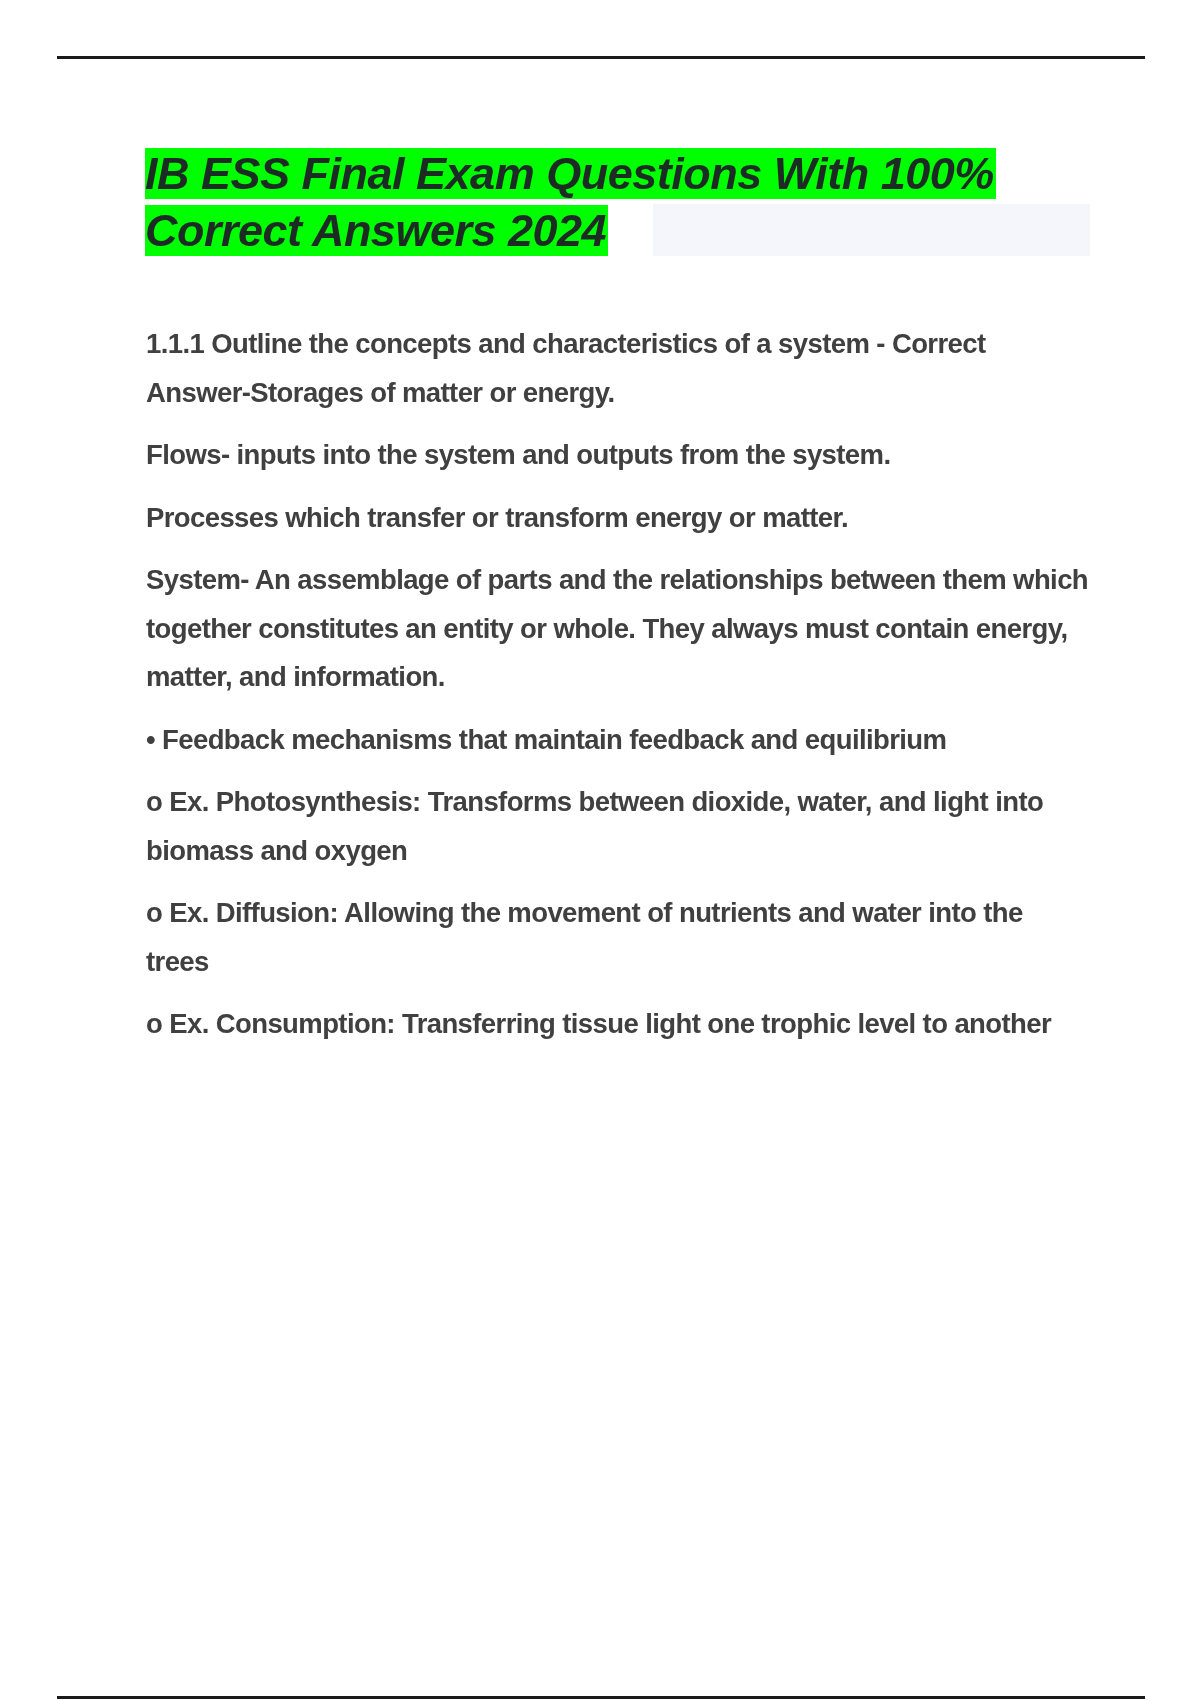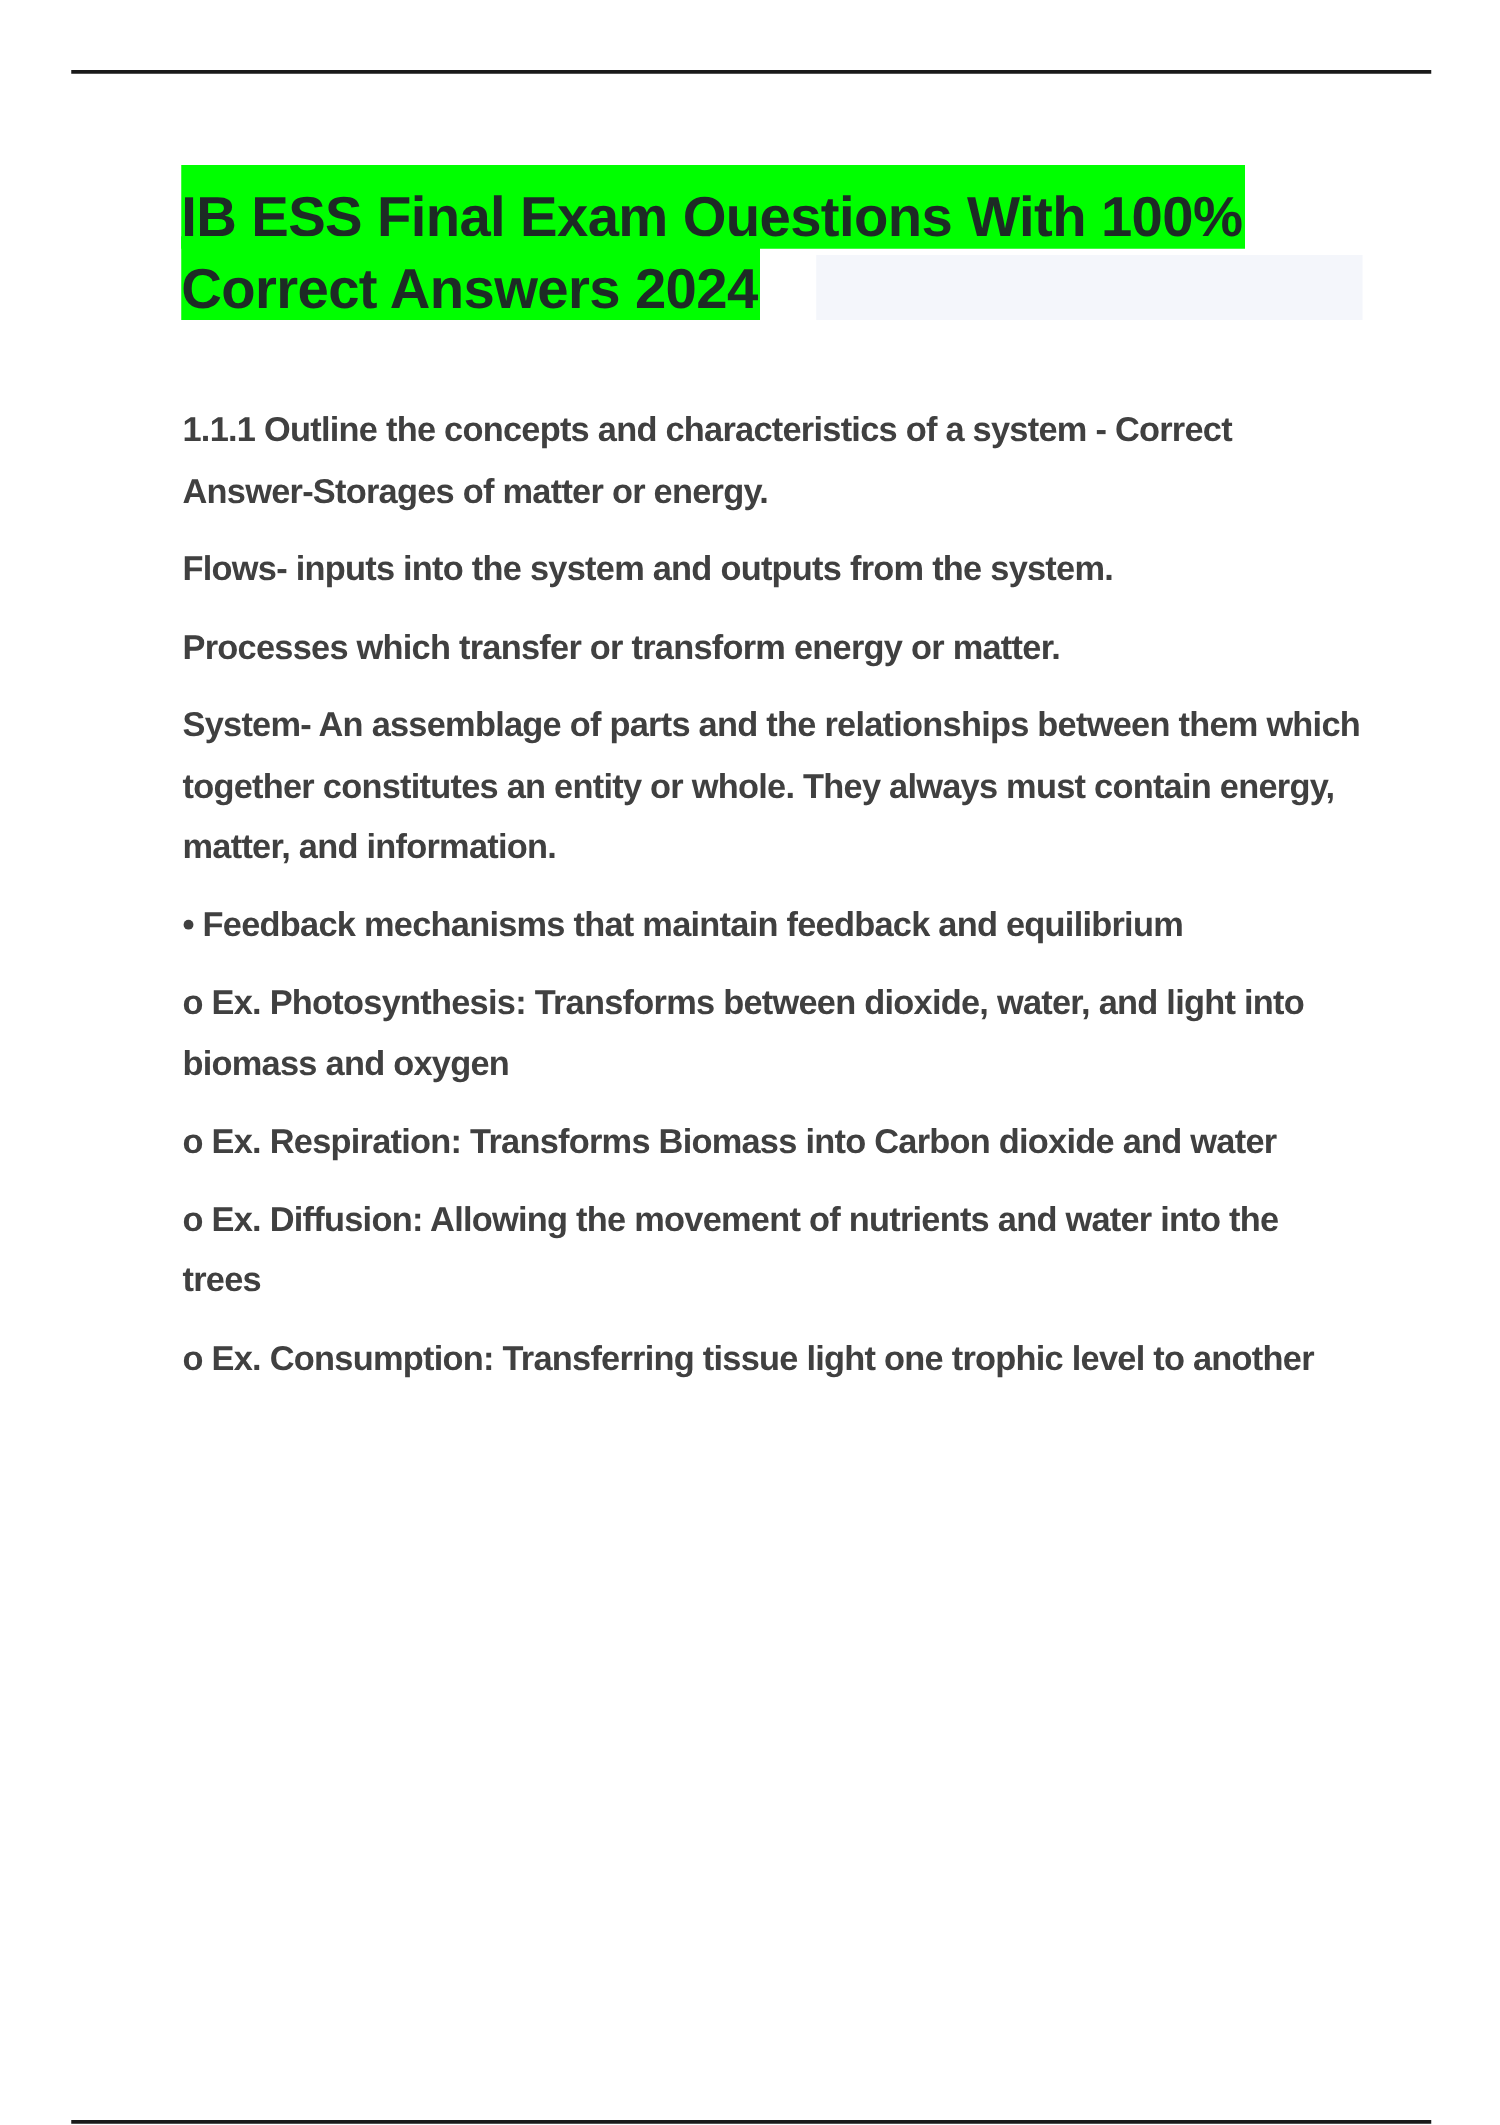--- a/index.html
+++ b/index.html
@@ -12,21 +12,21 @@
   .title {
     position: relative;
     font-family: "Liberation Sans", sans-serif;
     font-weight: bold;
     font-size: 45px;
     line-height: 57px;
     color: #1d2b25;
     margin: 0;
     letter-spacing: -0.5px;
   }
-  .title span.hl { background: #00ff00; box-decoration-break: clone; -webkit-box-decoration-break: clone; padding: 16px 2px 0 0; }
+  .title span.hl { background: #00ff00; box-decoration-break: clone; -webkit-box-decoration-break: clone; padding: 0 2px 0 0; font-style: italic; }
   .body {
     position: absolute; left: 146px; top: 320px; width: 945px;
     font-family: "Liberation Sans", sans-serif;
     font-weight: bold;
     font-size: 27.5px;
     line-height: 48.5px;
     color: #404040;
     letter-spacing: -0.6px;
   }
   .body p { margin: 0 0 14px 0; }
@@ -41,18 +41,17 @@
   <h1 class="title"><span class="hl">IB ESS Final Exam Questions With 100% Correct Answers 2024</span></h1>
 </div>
 
 <div class="body">
   <p>1.1.1 Outline the concepts and characteristics of a system - Correct Answer-Storages of matter or energy.</p>
   <p>Flows- inputs into the system and outputs from the system.</p>
   <p>Processes which transfer or transform energy or matter.</p>
   <p>System- An assemblage of parts and the relationships between them which together constitutes an entity or whole. They always must contain energy, matter, and information.</p>
   <p>• Feedback mechanisms that maintain feedback and equilibrium</p>
   <p>o Ex. Photosynthesis: Transforms between dioxide, water, and light into biomass and oxygen</p>
-  <p>o Ex. Respiration: Transforms Biomass into Carbon dioxide and water</p>
   <p>o Ex. Diffusion: Allowing the movement of nutrients and water into the trees</p>
   <p>o Ex. Consumption: Transferring tissue light one trophic level to another</p>
 </div>
 
 <div class="rule bottom"></div>
 
 </body></html>

